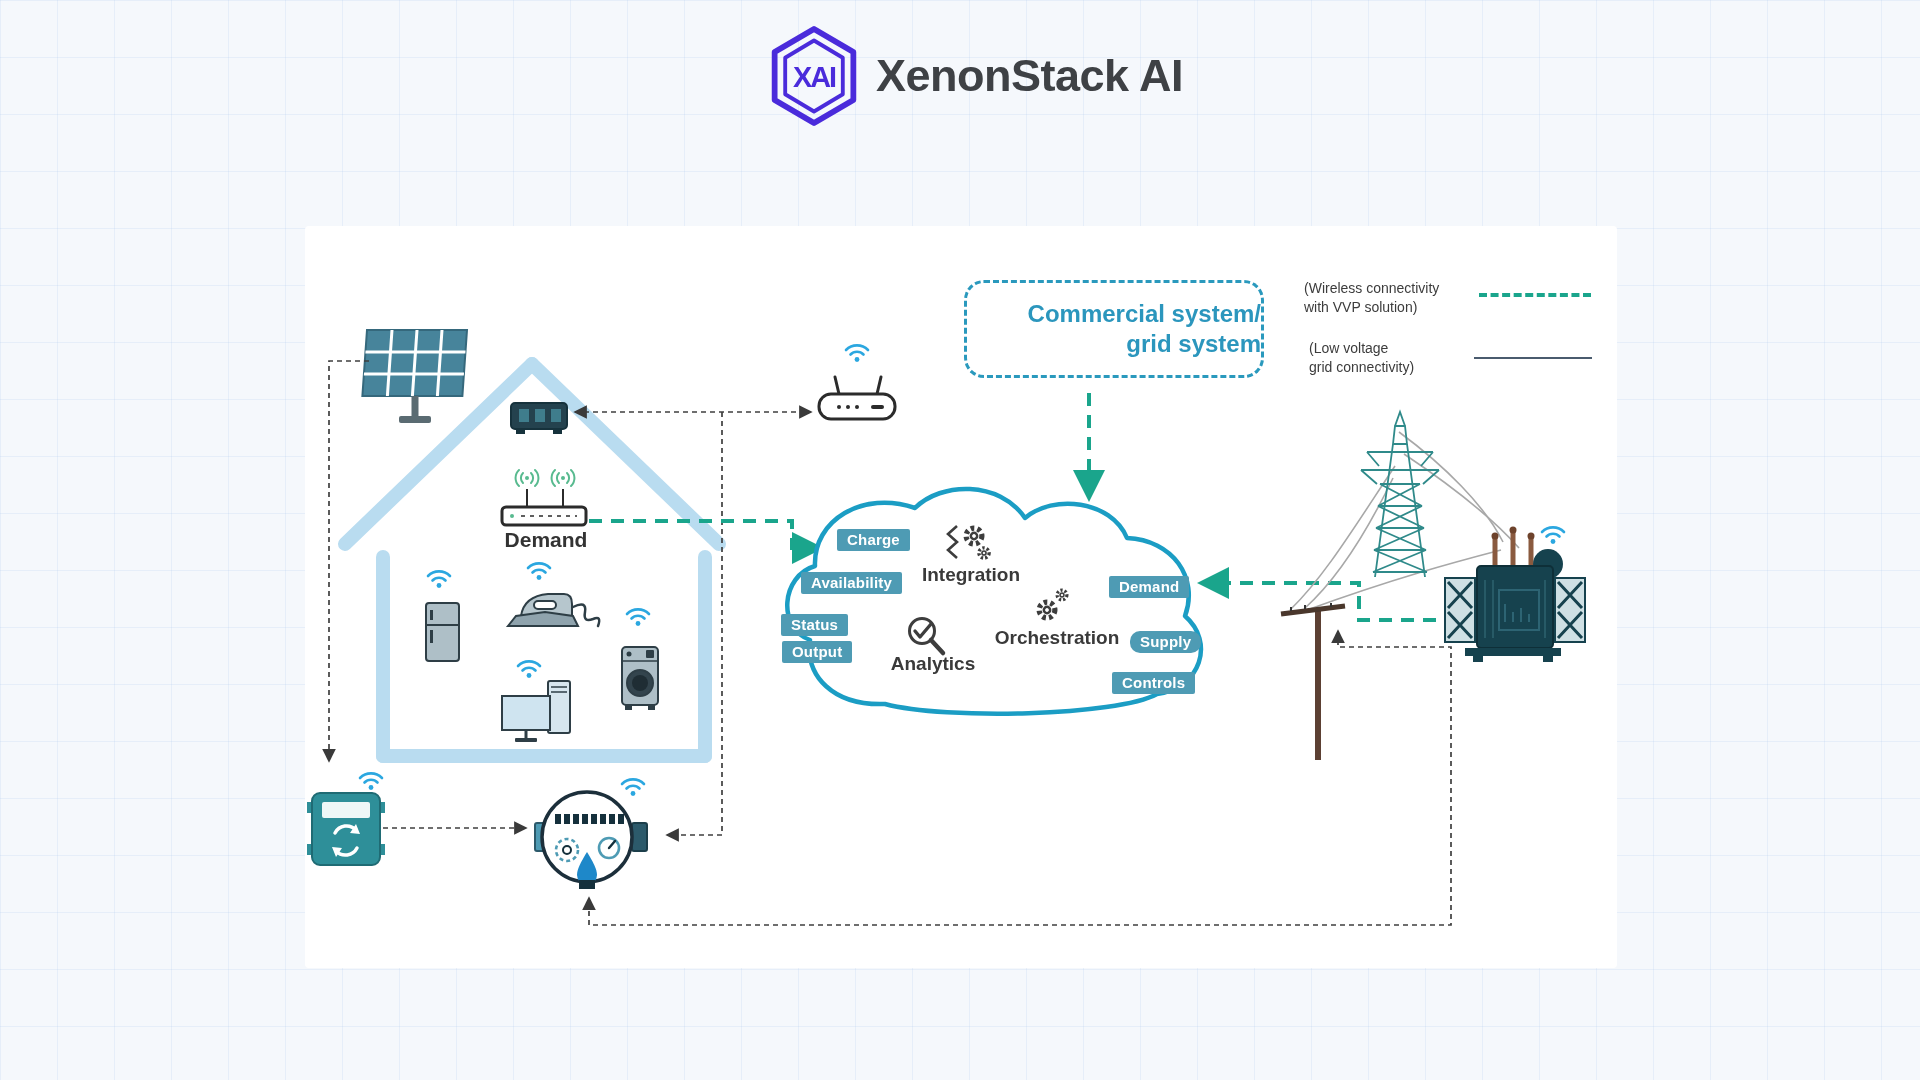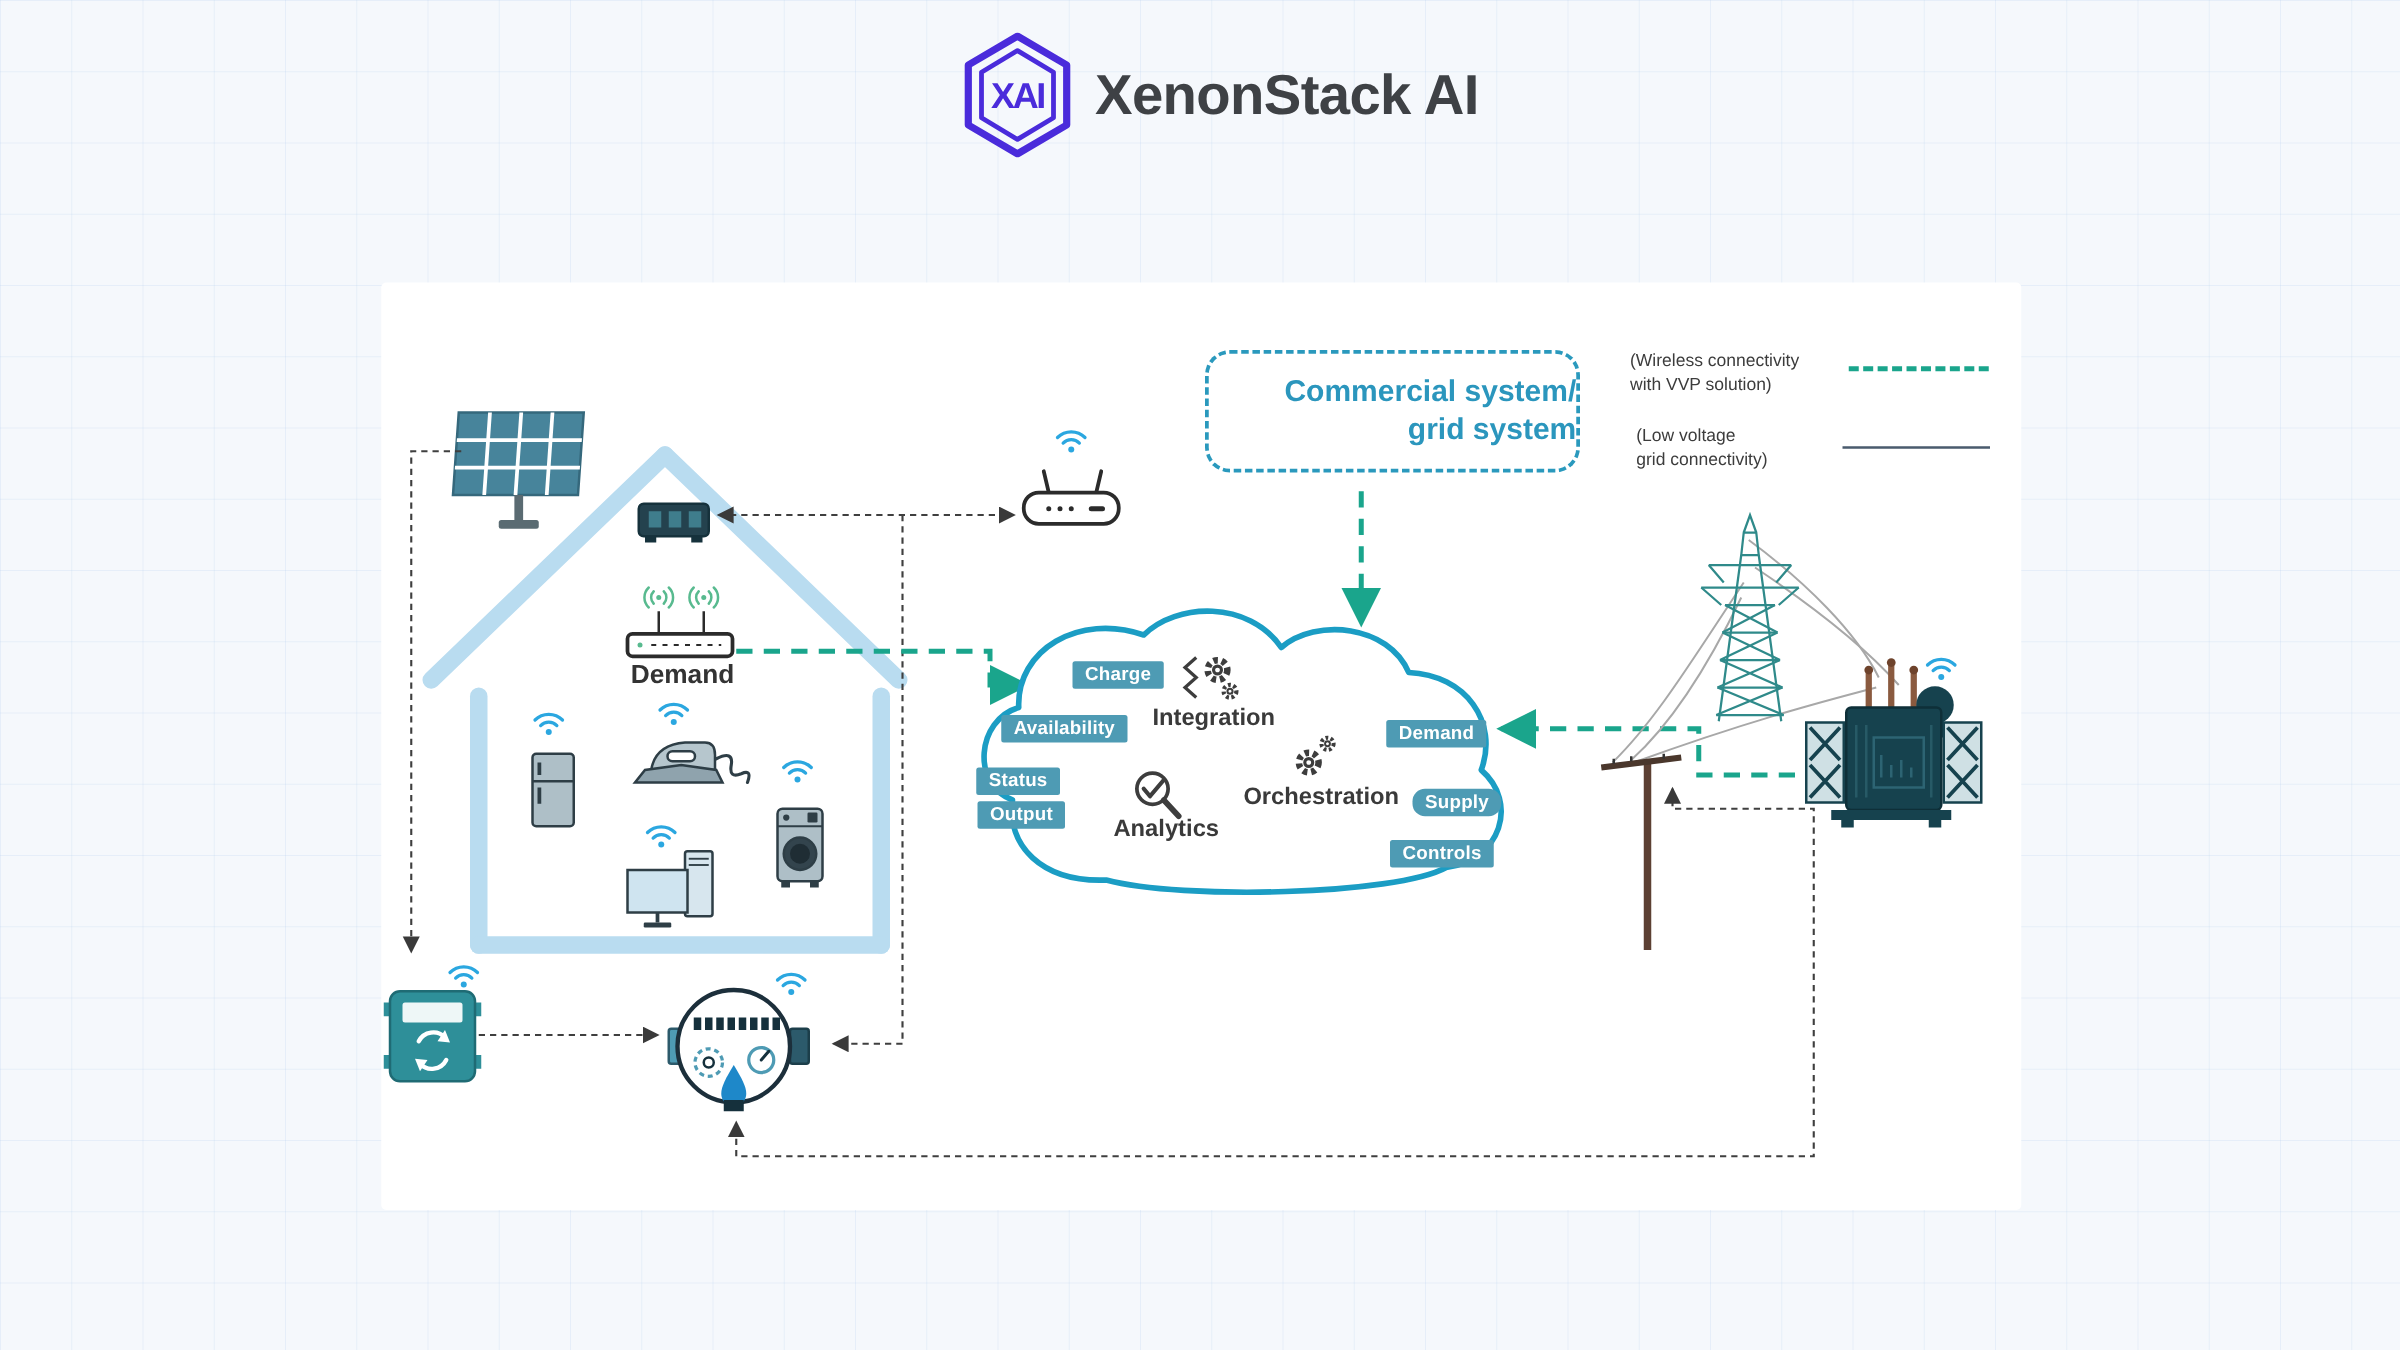--- a/index.html
+++ b/index.html
@@ -288,21 +288,21 @@
   </div>
   <div class="legend-dash"></div>
   <div class="legend-text" style="left:1004px;top:113px;">
     <div>(Low voltage</div>
     <div>grid connectivity)</div>
   </div>
   <div class="legend-solid"></div>
 
   <div class="router-label">Demand</div>
 
-  <div class="badge" style="left:532px;top:303px;margin-left:21px;">Charge</div>
+  <div class="badge" style="left:532px;top:303px;">Charge</div>
   <div class="badge" style="left:496px;top:346px;">Availability</div>
   <div class="badge" style="left:476px;top:388px;">Status</div>
   <div class="badge" style="left:477px;top:415px;">Output</div>
   <div class="badge" style="left:804px;top:350px;">Demand</div>
   <div class="badge" style="left:825px;top:405px;border-radius:10px;">Supply</div>
   <div class="badge" style="left:807px;top:446px;">Controls</div>
 
   <div class="service-label" style="left:666px;top:338px;">Integration</div>
   <div class="service-label" style="left:628px;top:427px;">Analytics</div>
   <div class="service-label" style="left:752px;top:401px;">Orchestration</div>

